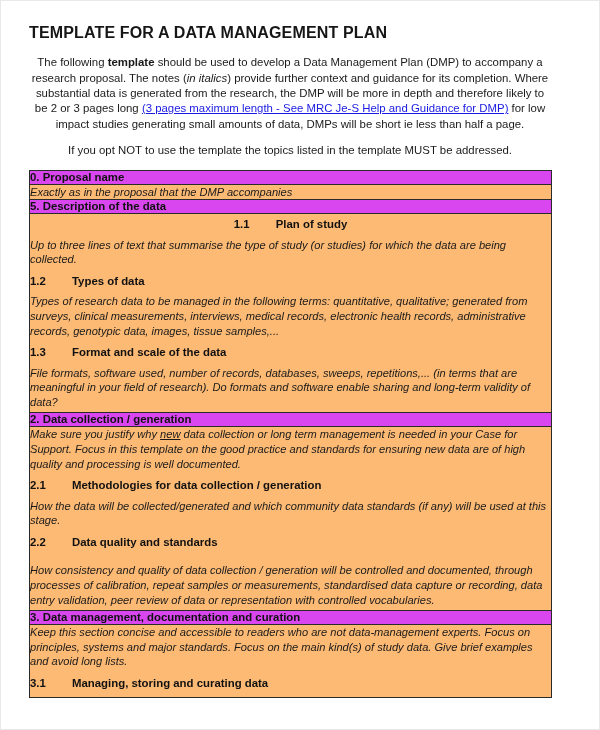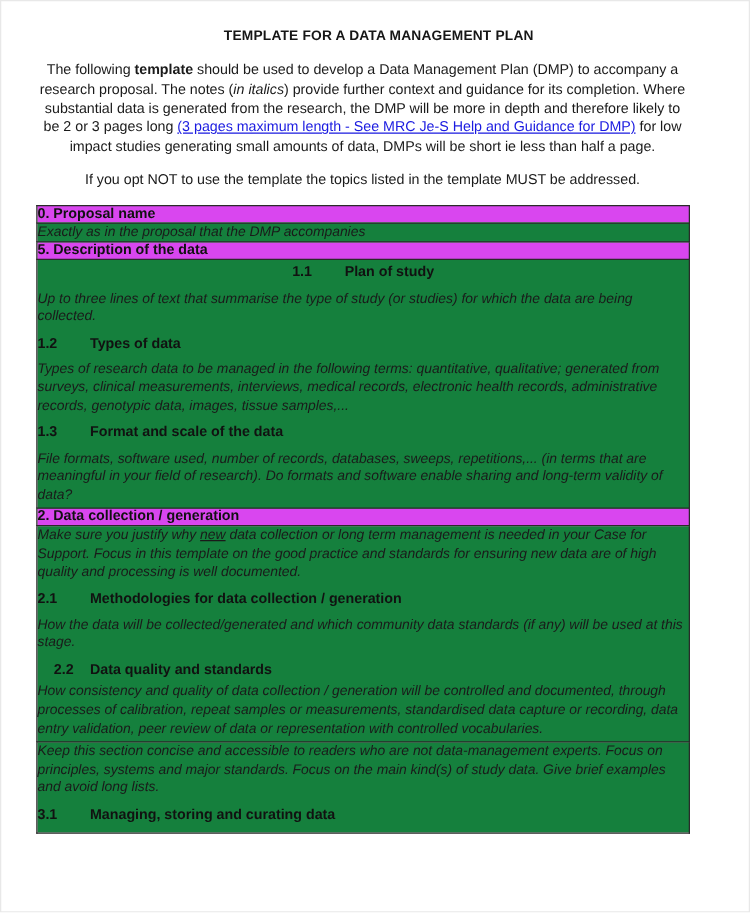--- a/index.html
+++ b/index.html
@@ -19,27 +19,26 @@
     height: 730px;
     box-sizing: border-box;
     background: #ffffff;
     border: 1px solid #e8e8e8;
     overflow: hidden;
   }
   .page-inner {
     padding: 16px 22px 0 28px;
   }
   .doc-title {
-    font-size: 11px;
+    font-size: 16px;
     font-weight: bold;
     letter-spacing: 0.15px;
     color: #161616;
     margin: 6px 0 13px 0;
     line-height: 1.2;
-    text-align: center;
   }
   .intro-para {
     font-size: 11.4px;
     line-height: 15.4px;
     color: #1a1a1a;
     margin: 0 0 11px 0;
     text-align: center;
     max-width: 522px;
   }
   .intro-para.second {
@@ -65,40 +64,40 @@
   }
   .sec-head {
     background: #d946ef;
     font-size: 11.4px;
     font-weight: bold;
     color: #111111;
     padding: 4px 6px 5px 7px;
     line-height: 13px;
   }
   .sec-body {
-    background: #15803d;
+    background: #fdba74;
     padding: 4px 7px 5px 7px;
   }
   .note {
     font-size: 11.1px;
     font-style: italic;
     line-height: 14.6px;
     color: #1a1a1a;
     margin: 0;
   }
   .note u { text-decoration: underline; }
   .sub-head {
     font-size: 11.4px;
     font-weight: bold;
     color: #111111;
     margin: 8px 0 6px 0;
     line-height: 13.5px;
     display: flex;
   }
-  .sub-head.tight { margin-bottom: 3px; text-align: center; }
+  .sub-head.tight { margin-bottom: 14px; }
   .sub-head.first { margin-top: 4px; justify-content: center; }
   .sub-num {
     display: inline-block;
     width: 42px;
     flex: 0 0 42px;
   }
   .spacer-xs { height: 3px; }
 </style>
 </head>
 <body>
@@ -171,20 +170,23 @@
             <div class="sub-head tight">
               <span class="sub-num">2.2</span>
               <span>Data quality and standards</span>
             </div>
             <p class="note">How consistency and quality of data collection / generation will be controlled and documented, through processes of calibration, repeat samples or measurements, standardised data capture or recording, data entry validation, peer review of data or representation with controlled vocabularies.</p>
             <div class="spacer-xs"></div>
           </td>
         </tr>
 
         <tr>
+          <td class="sec-head">3. Data management, documentation and curation</td>
+        </tr>
+        <tr>
           <td class="sec-body">
             <p class="note">Keep this section concise and accessible to readers who are not data-management experts. Focus on principles, systems and major standards. Focus on the main kind(s) of study data. Give brief examples and avoid long lists.</p>
             <div class="sub-head">
               <span class="sub-num">3.1</span>
               <span>Managing, storing and curating data</span>
             </div>
           </td>
         </tr>
 
       </tbody>

